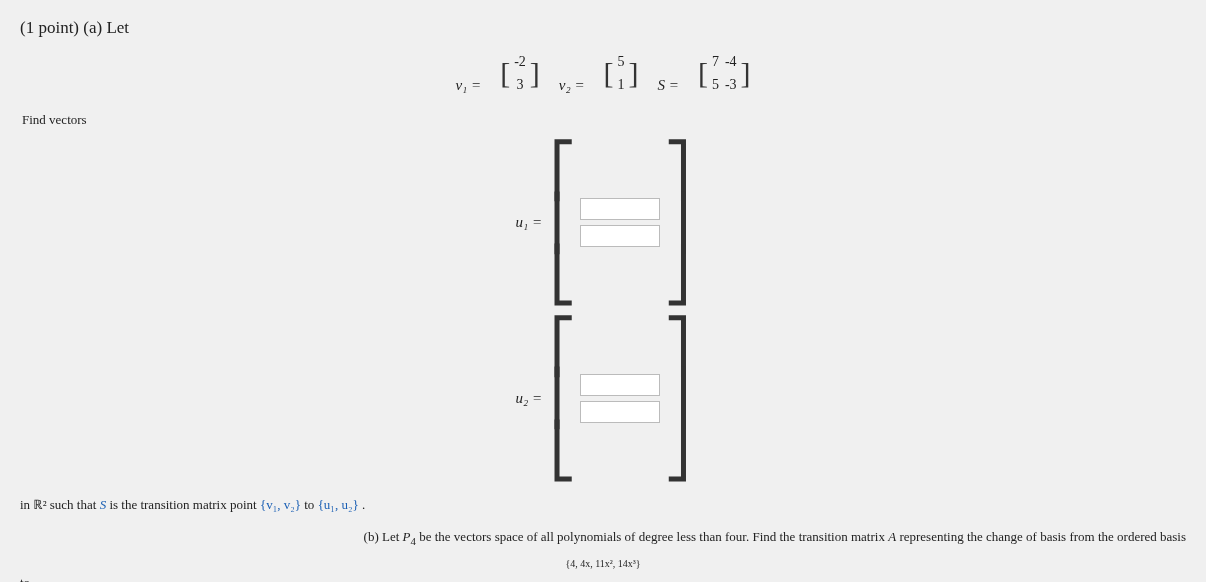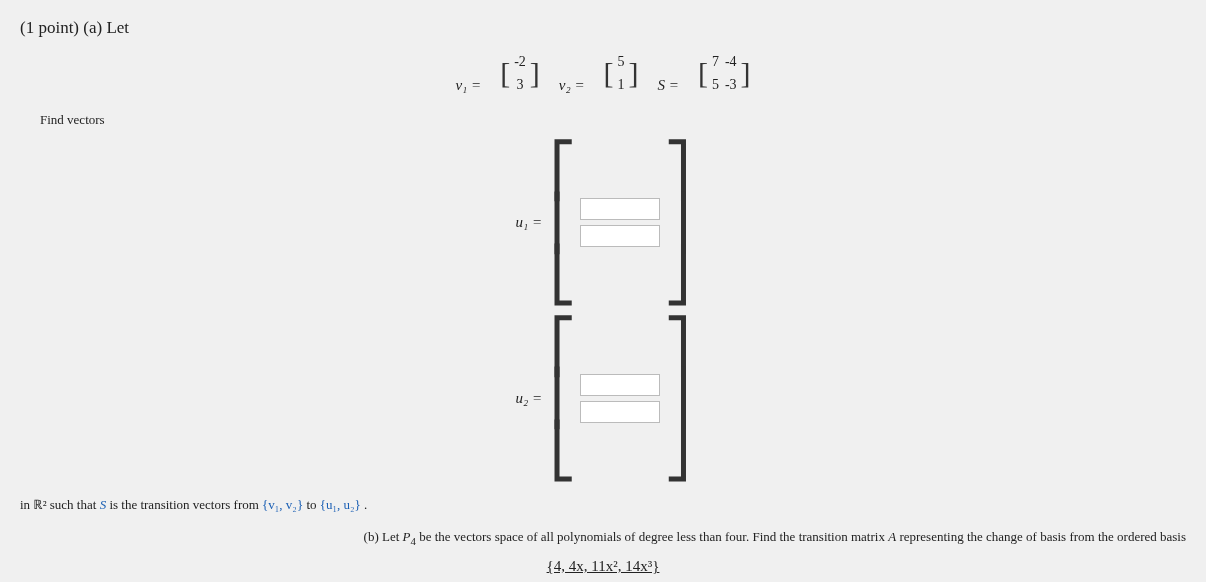--- a/index.html
+++ b/index.html
@@ -23,21 +23,21 @@
       align-items: flex-end;
       justify-content: center;
       gap: 19px;
       margin-bottom: 18px;
       font-size: 15px;
     }
 
     .find-vectors {
       font-size: 13px;
       margin-bottom: 16px;
-      margin-left: 20px;
+      margin-left: 2px;
     }
 
     
     .matrix-wrap {
       display: inline-flex;
       align-items: center;
       gap: 4px;
     }
 
     .bracket-left, .bracket-right {
@@ -114,23 +114,22 @@
     
     .part-b-text {
       font-size: 13px;
       margin-bottom: 8px;
       line-height: 1.7;
       text-align: right;
     }
 
     .centered-math {
       text-align: center;
-      font-size: 15px;
+      font-size: 10px;
       margin: 6px 0;
-      text-decoration: underline;
     }
 
     .to-label {
       font-size: 13px;
       margin-bottom: 4px;
     }
   </style>
 </head>
 <body>
 
@@ -200,21 +199,21 @@
       <input type="text" class="input-box" style="">
       <input type="text" class="input-box" style="">
     </div>
     <span class="big-bracket" style="margin-left:-4px;">⎤<br>⎥<br>⎦</span>
   </div>
 </div>
 
 <div class="para-text">
   <span>in ℝ² such that </span>
   <span class="blue-text" style="font-style:italic;">S</span>
-  <span> is the transition vectors from </span>
+  <span> is the transition matrix point </span>
   <span class="blue-text">{v₁, v₂}</span>
   <span> to </span>
   <span class="blue-text">{u₁, u₂}</span>
   <span>.</span>
 </div>
 
 <div class="part-b-text">
   <span>(b) Let </span>
   <span style="font-style:italic;">P</span><sub style="font-style:normal;">4</sub>
   <span> be the vectors space of all polynomials of degree less than four. Find the transition matrix </span>

